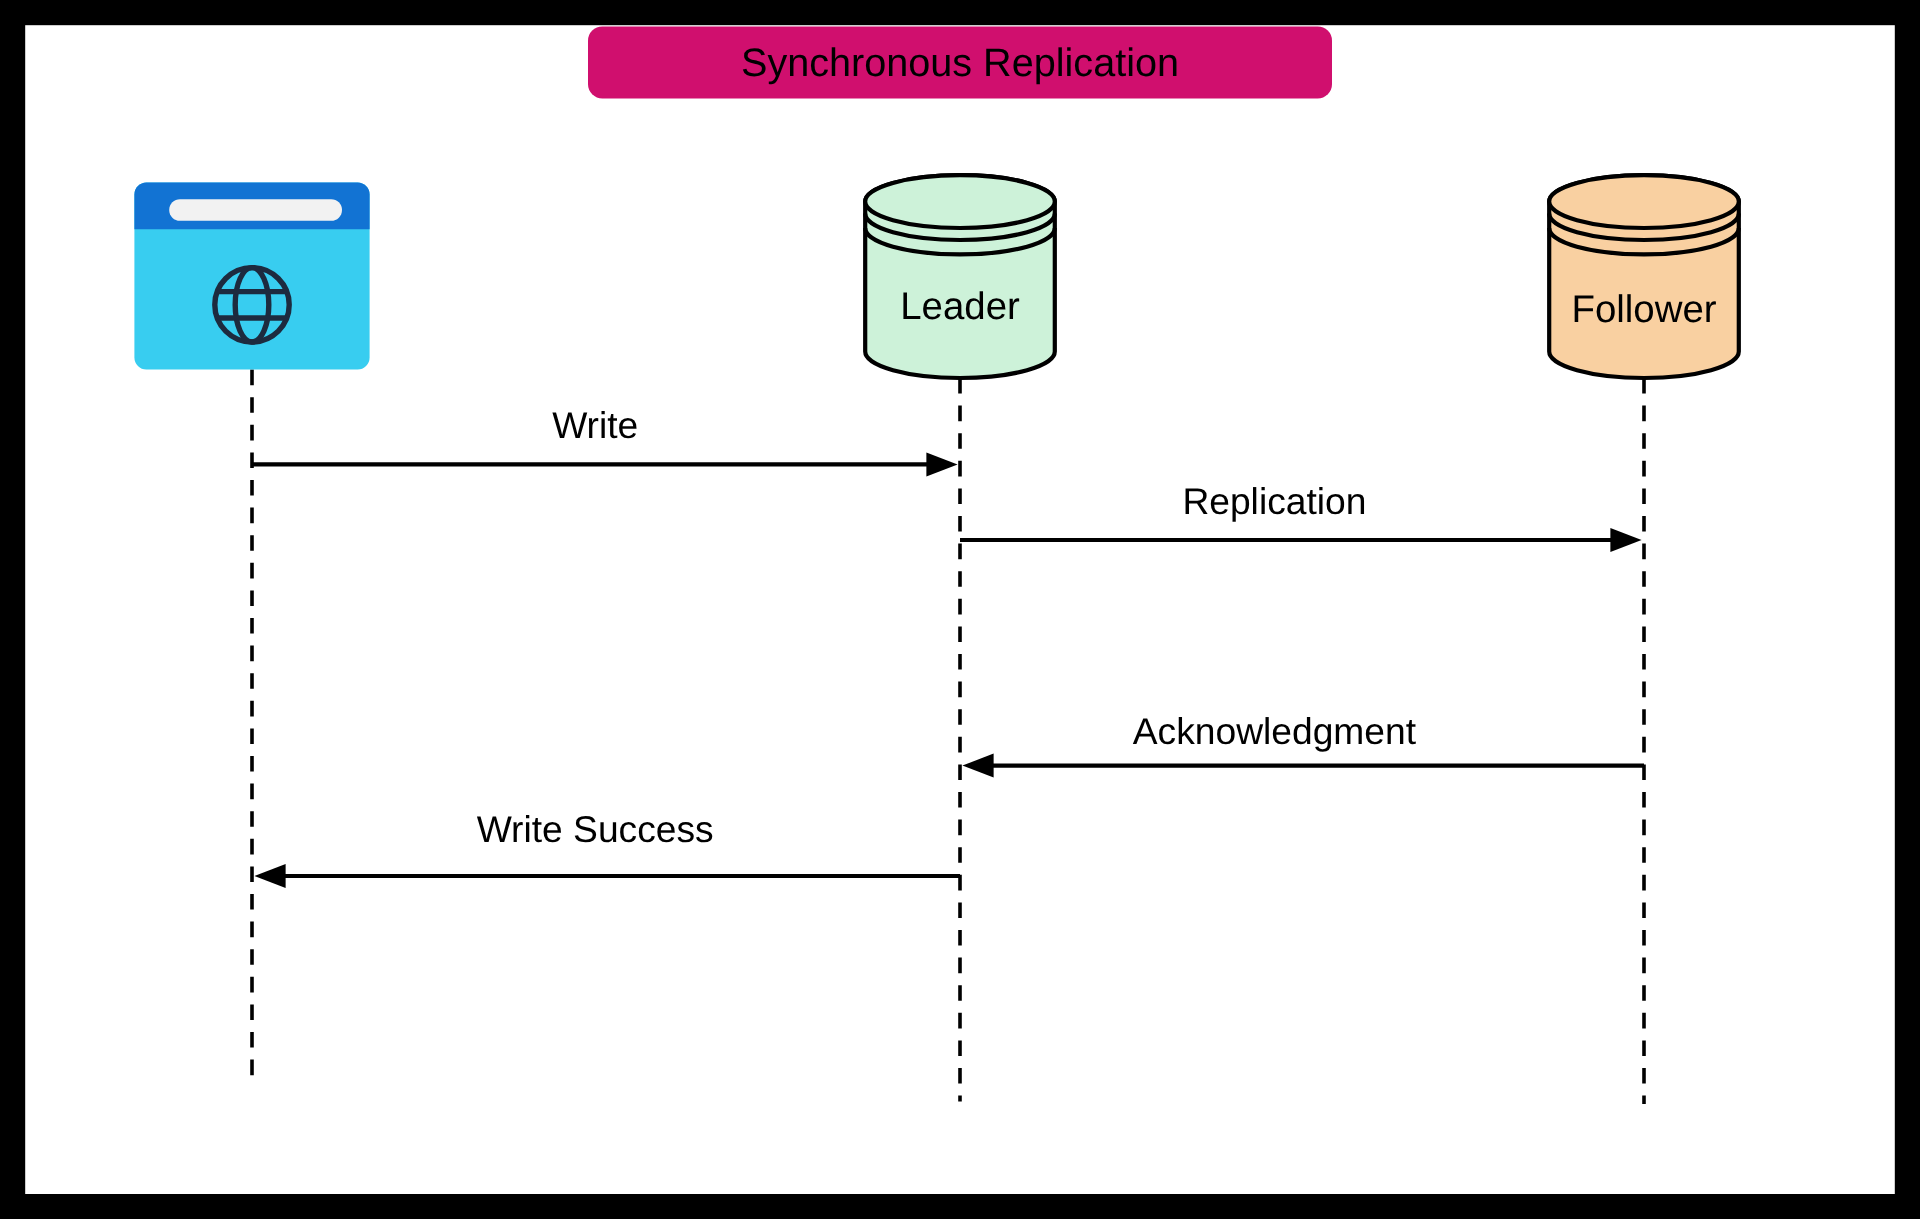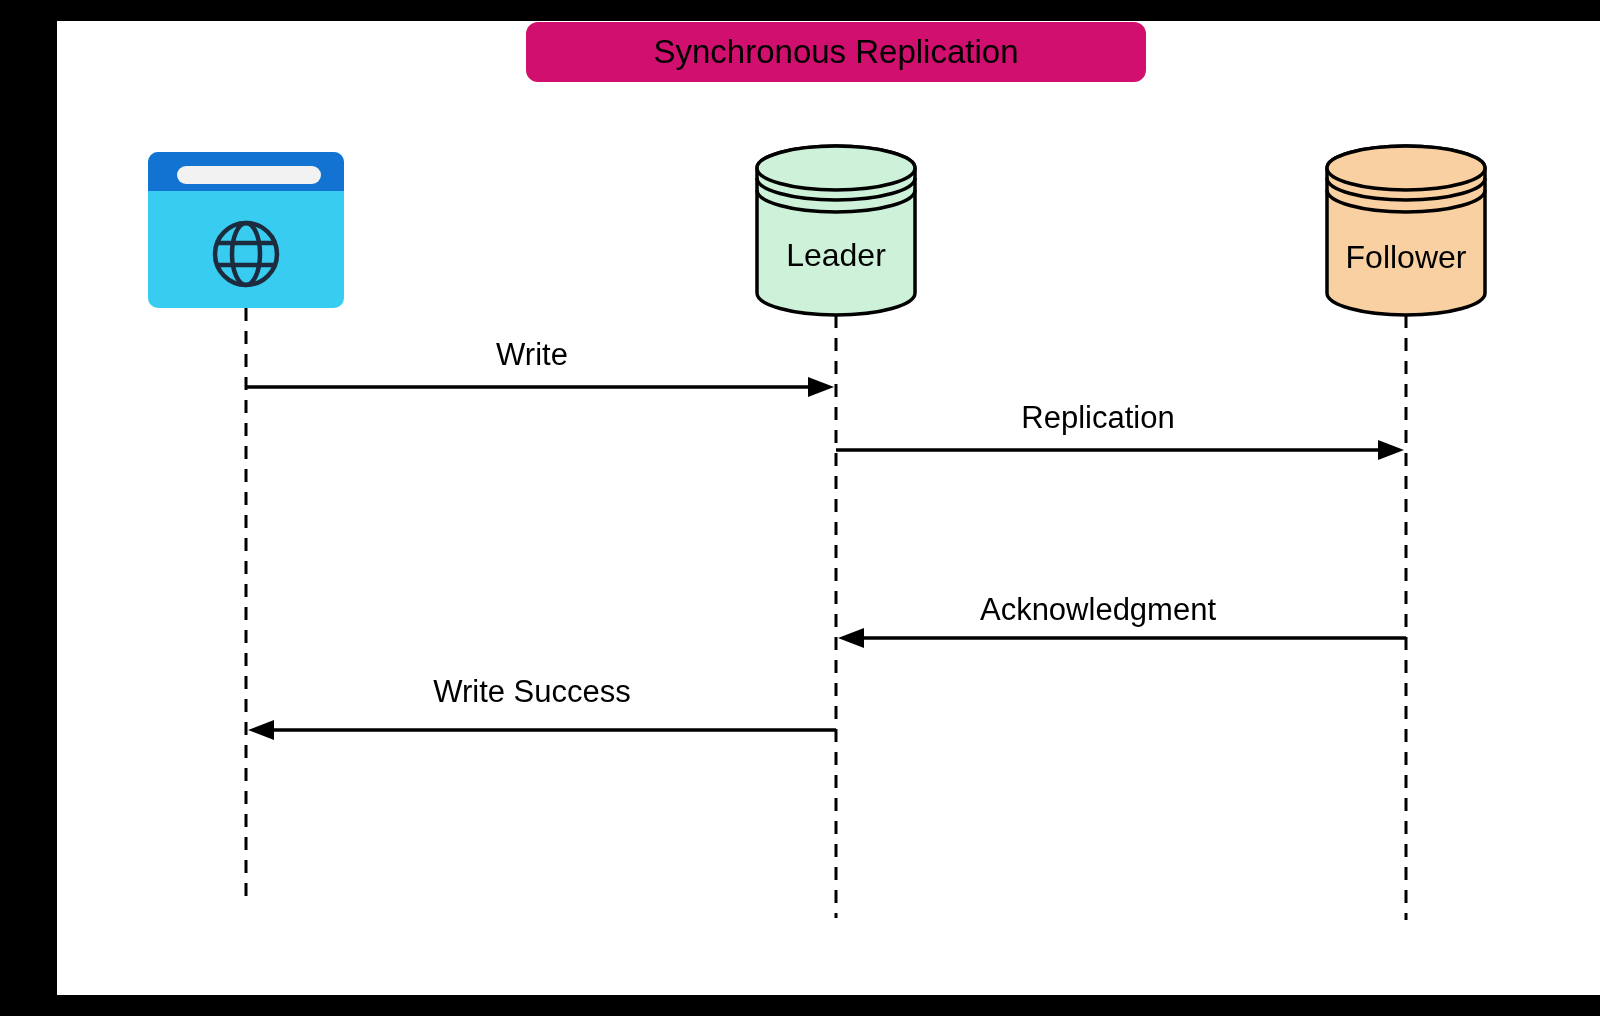--- a/index.html
+++ b/index.html
@@ -8,21 +8,20 @@
     background: #000000;
     width: 1600px;
     height: 1016px;
     overflow: hidden;
     font-family: "Liberation Sans", sans-serif;
   }
   .stage {
     position: relative;
     width: 1440px;
     height: 1016px;
-    margin-left: 36px;
   }
   svg { display: block; }
   text {
     font-family: "Liberation Sans", sans-serif;
     fill: #000000;
   }
   .msg-label { font-size: 31px; }
   .actor-label { font-size: 32px; }
   .title-label { font-size: 33px; }
 </style>

